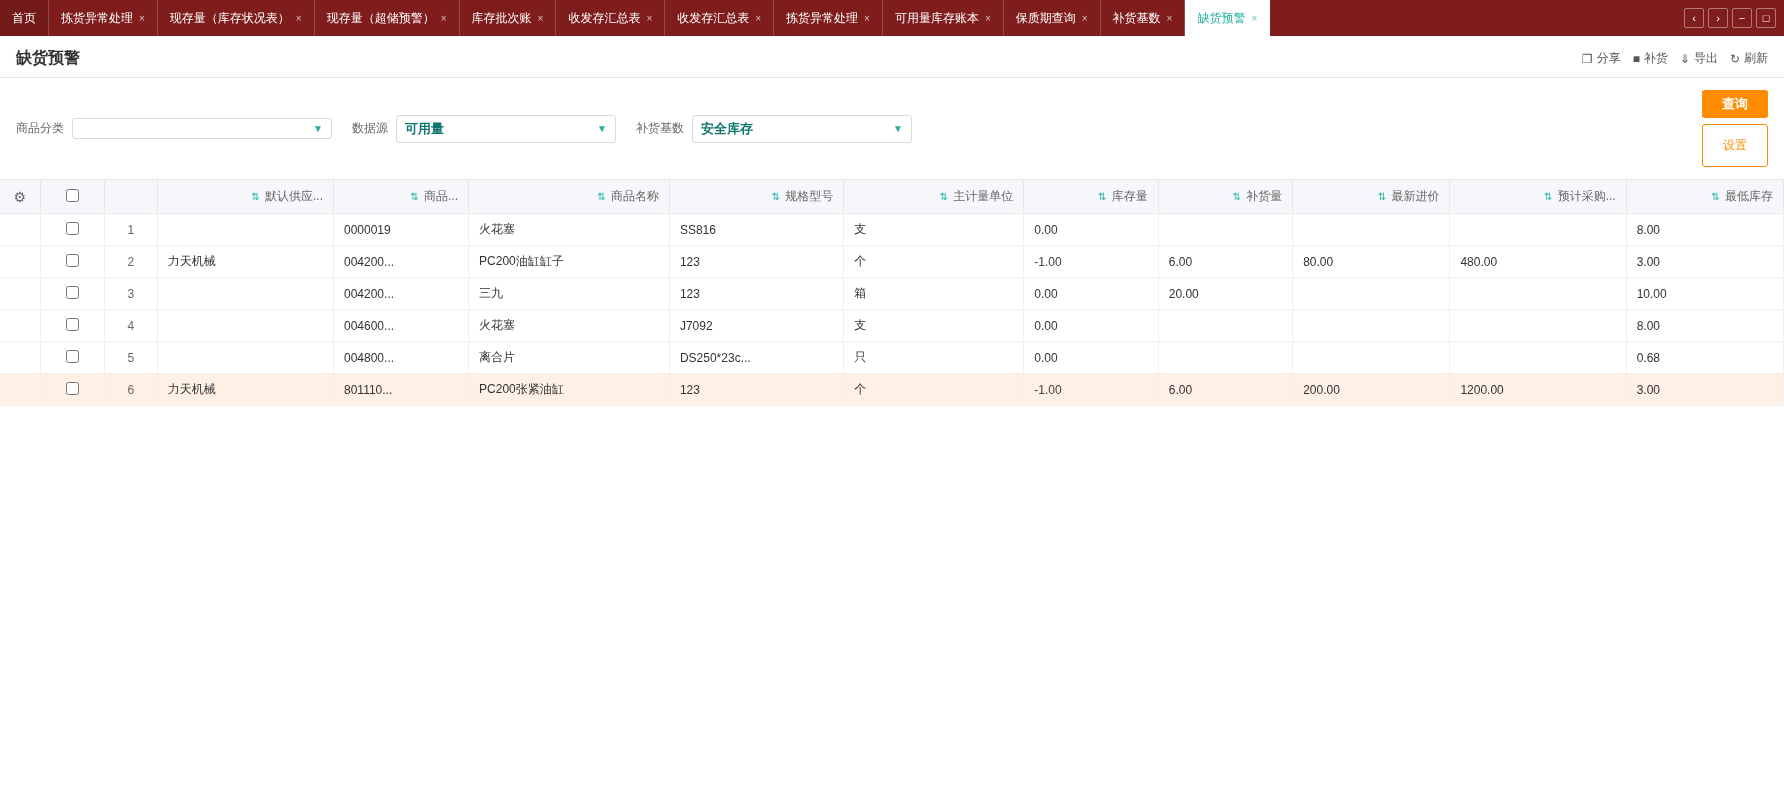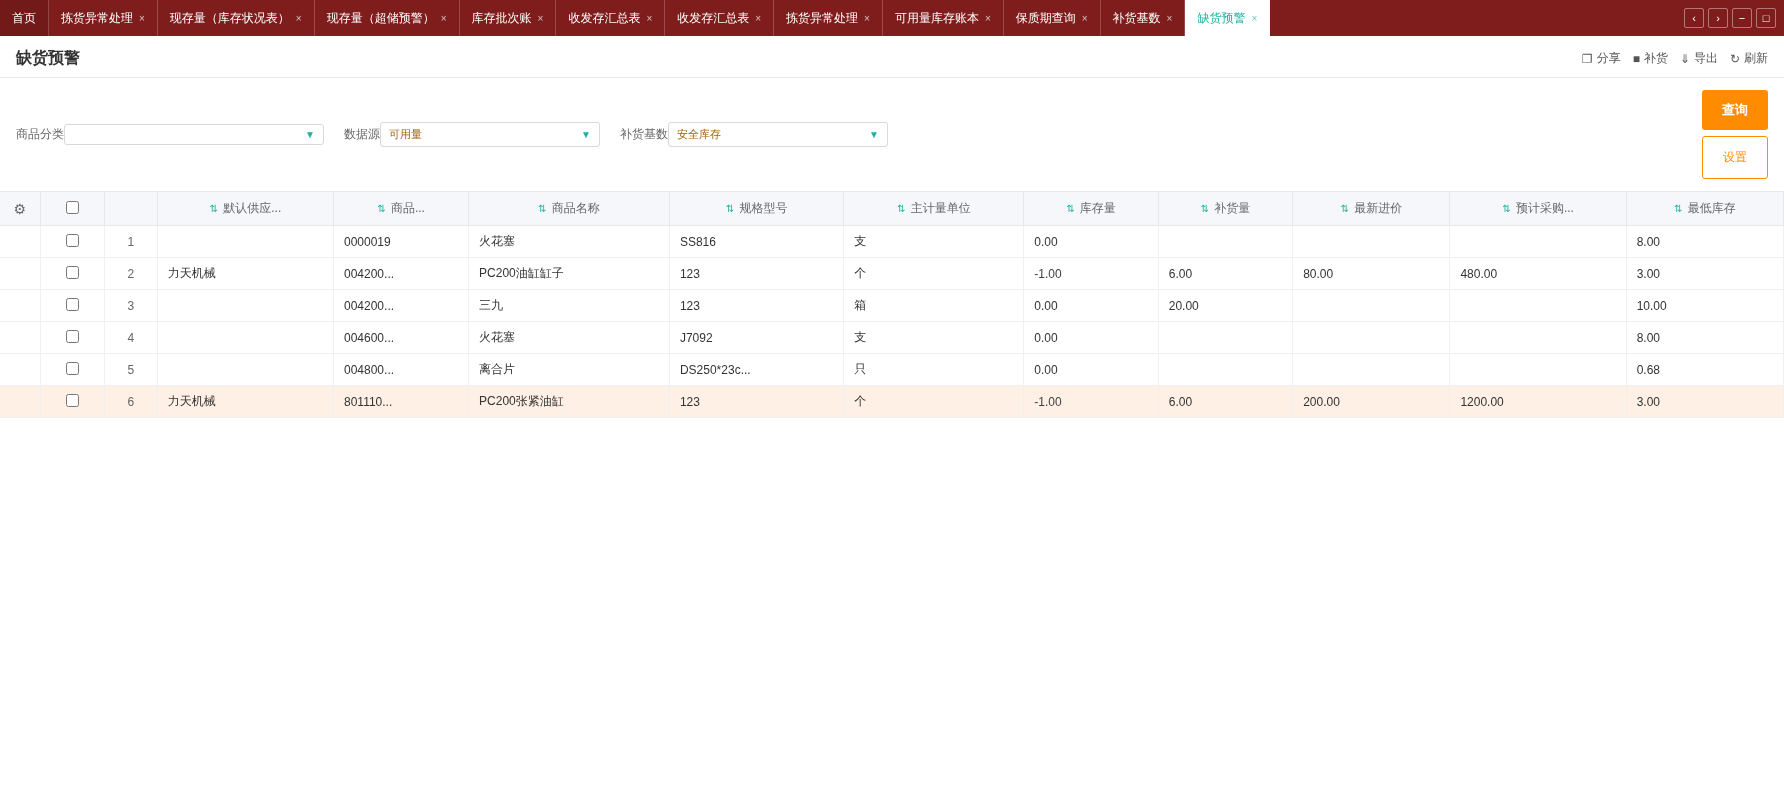--- a/index.html
+++ b/index.html
@@ -94,20 +94,21 @@
     .filter-area {
       display: flex;
       align-items: center;
       padding: 12px 16px;
       gap: 20px;
       border-bottom: 1px solid #e8e8e8;
     }
     .filter-group {
       display: flex;
       align-items: center;
+      gap: 8px;
     }
     .filter-label {
       color: #666;
       font-size: 12px;
       white-space: nowrap;
     }
     .filter-select {
       display: flex;
       align-items: center;
       border: 1px solid #d9d9d9;
@@ -117,33 +118,33 @@
       cursor: pointer;
       background: #fff;
       justify-content: space-between;
     }
     .filter-select-wide {
       min-width: 260px;
     }
     .filter-select-medium {
       min-width: 220px;
     }
-    .filter-value { color: #a16207; font-size: 11px; }
+    .filter-value { color: #0f766e; font-size: 13px; font-weight: bold; }
     .chevron { color: #20b2a0; font-size: 10px; margin-left: 8px; }
     .filter-right {
       margin-left: auto;
       display: flex;
       flex-direction: column;
       gap: 6px;
     }
     .btn-query {
       background: #ff8c00;
       color: #fff;
       border: none;
-      padding: 11px 20px;
+      padding: 5px 20px;
       border-radius: 3px;
       cursor: pointer;
       font-size: 13px;
       font-weight: bold;
       font-family: Liberation Serif, serif;
     }
     .btn-settings {
       background: #fff;
       color: #ff8c00;
       border: 1px solid #ff8c00;
@@ -161,21 +162,21 @@
       width: 100%;
       border-collapse: collapse;
       font-size: 12px;
     }
     thead tr {
       background: #f5f7fa;
       border-bottom: 1px solid #e8e8e8;
     }
     thead th {
       padding: 8px 10px;
-      text-align: center;
+      text-align: right;
       font-weight: normal;
       color: #666;
       border-right: 1px solid #e8e8e8;
       white-space: nowrap;
       position: relative;
     }
     thead th .sort-icon { color: #20b2a0; margin-right: 2px; font-size: 10px; }
     tbody tr {
       border-bottom: 1px solid #f0f0f0;
     }

